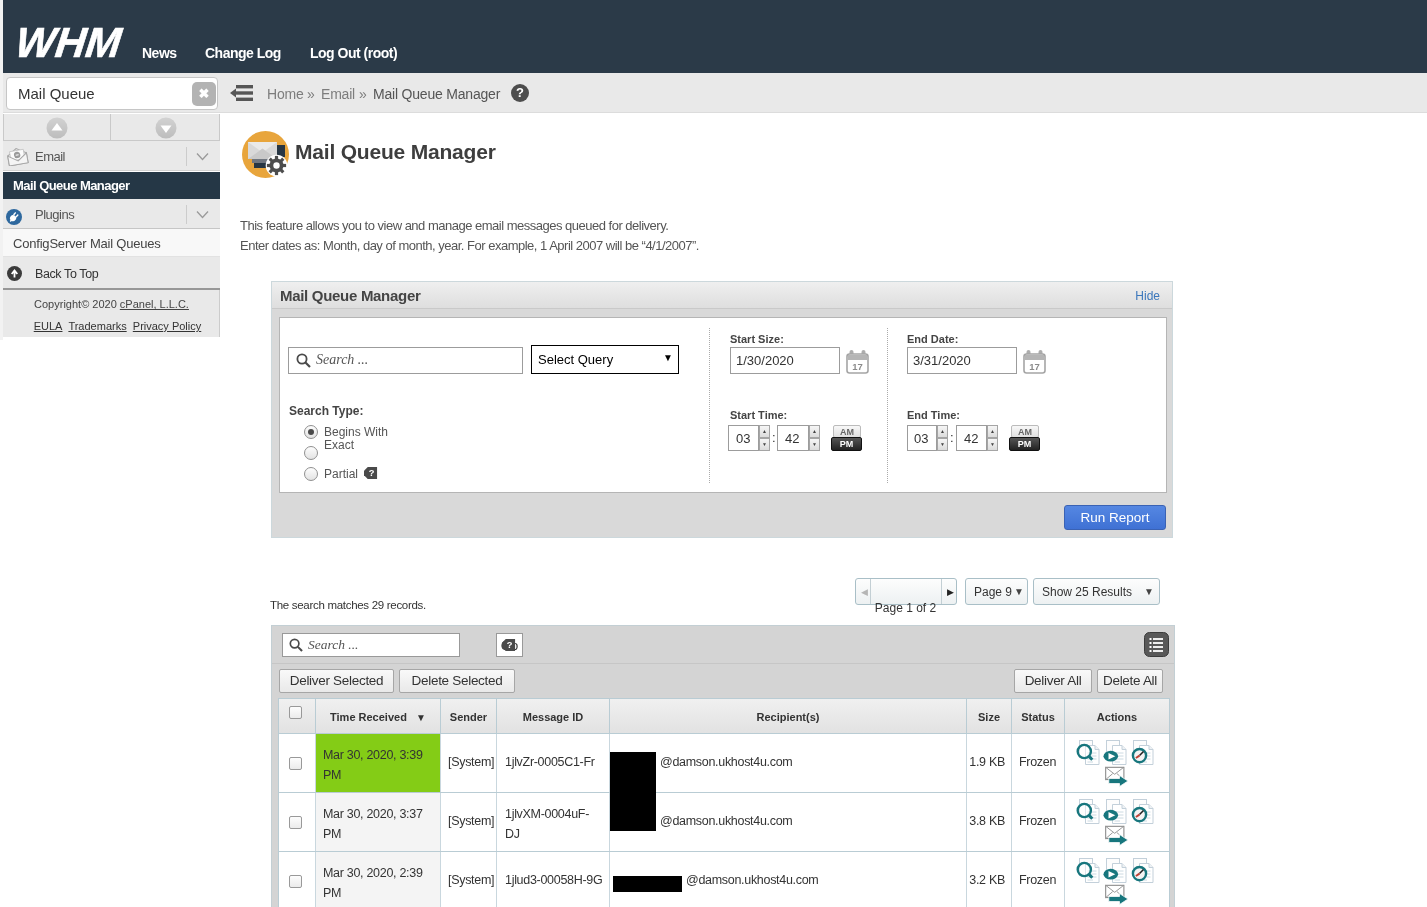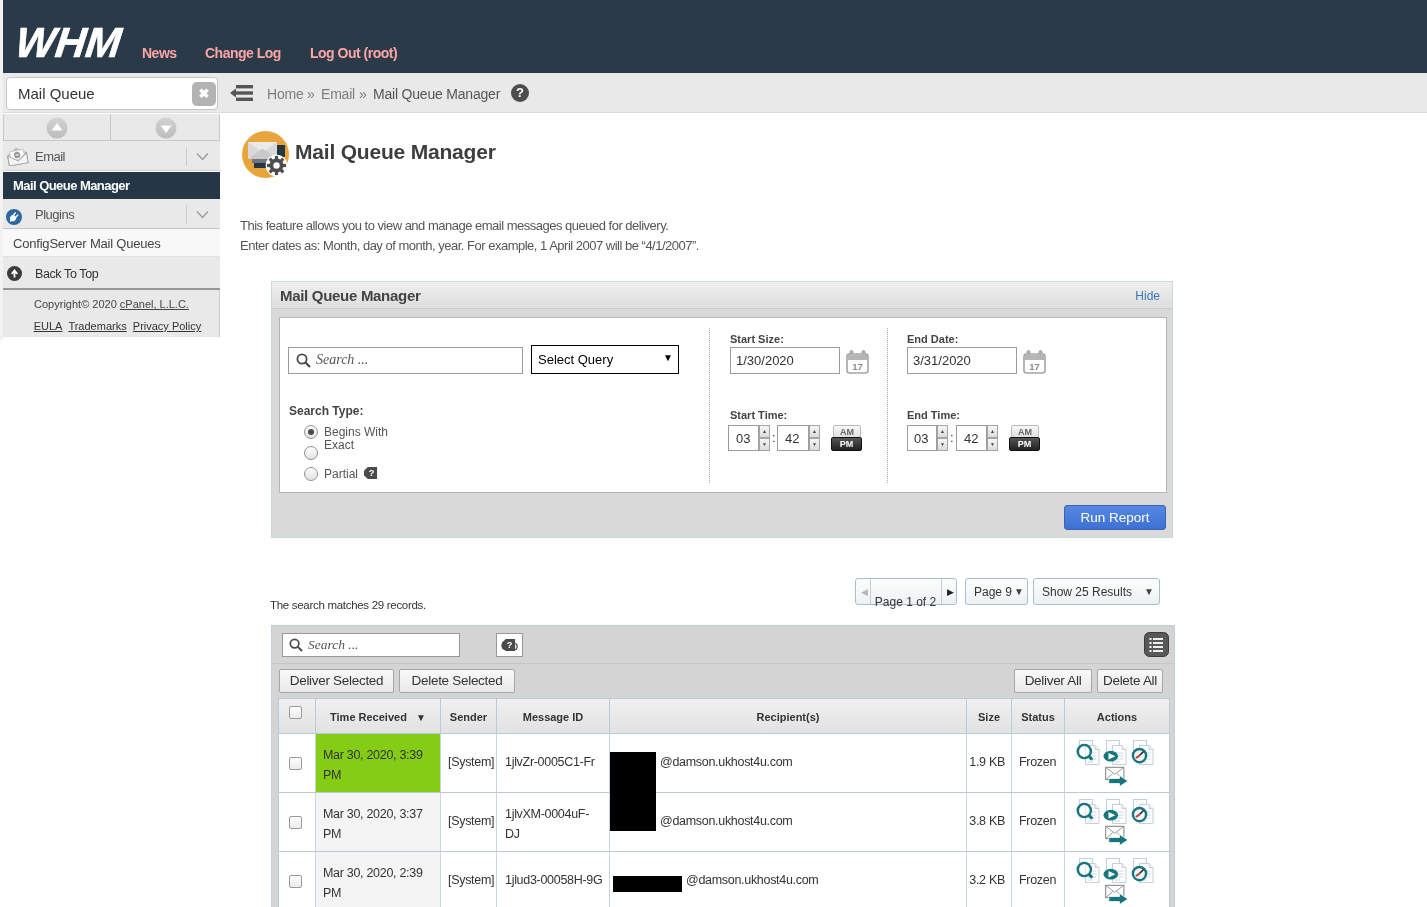--- a/index.html
+++ b/index.html
@@ -4,21 +4,21 @@
 <style>
 * { margin:0; padding:0; box-sizing:border-box; }
 html,body { width:1427px; height:907px; overflow:hidden; background:#fff; }
 body { font-family:"Liberation Sans", sans-serif; }
 #page { position:relative; width:1427px; height:907px; background:#fff; overflow:hidden; }
 .abs { position:absolute; }
 
 
 #topbar { position:absolute; left:3px; top:0; width:1424px; height:73px; background:#2b3a48; }
 #logo { position:absolute; left:13px; top:19px; font-size:42px; font-weight:bold; font-style:italic; color:#fff; transform:skewX(-7deg); -webkit-text-stroke:0.6px #fff; }
-.navlink { position:absolute; top:45px; color:#fca5a5; font-size:14px; font-weight:bold; letter-spacing:-0.5px; }
+.navlink { position:absolute; top:45px; color:#ffffff; font-size:14px; font-weight:bold; letter-spacing:-0.5px; }
 
 
 #secondbar { position:absolute; left:3px; top:73px; width:1424px; height:40px; background:#e9e9e9; border-bottom:1px solid #dcdcdc; }
 #sidesearch { position:absolute; left:6px; top:77px; width:212px; height:33px; background:#fff; border:1px solid #c6c6c6; border-radius:4px; }
 #sidesearch .txt { position:absolute; left:11px; top:7px; font-size:15px; color:#333; }
 #clearbtn { position:absolute; left:185px; top:4px; width:24px; height:24px; background:#b3b3b3; border-radius:5px; color:#fff; font-weight:bold; font-size:13px; text-align:center; line-height:24px; }
 .crumbtxt { position:absolute; top:86px; font-size:14px; color:#7d7d7d; letter-spacing:-0.2px; }
 
 
 .siderow { position:absolute; left:3px; width:217px; }
@@ -277,21 +277,21 @@
           <div class="pm">PM</div>
         </div>
     </div>
     <div id="runreport">Run Report</div>
   </div>
 
   <div class="abs" style="left:270px;top:599px;font-size:11.5px;letter-spacing:-0.3px;color:#333;">The search matches 29 records.</div>
   <div class="pagerbox" style="left:855px;top:578px;width:102px;height:27px;">
     <div class="abs" style="left:5px;top:8px;color:#b5b5b5;font-size:9px;">◀</div>
     <div class="abs" style="left:14px;top:0;width:1px;height:25px;background:#c3cfd4;"></div>
-    <div class="abs" style="left:14px;top:16px;width:71px;text-align:center;">Page 1 of 2</div>
+    <div class="abs" style="left:14px;top:22px;width:71px;text-align:center;">Page 1 of 2</div>
     <div class="abs" style="left:85px;top:0;width:1px;height:25px;background:#c3cfd4;"></div>
     <div class="abs" style="left:91px;top:8px;color:#222;font-size:9px;">▶</div>
   </div>
   <div class="pagerbox" style="left:965px;top:578px;width:63px;height:27px;">
     <div class="abs" style="left:8px;top:6px;">Page 9</div>
     <div class="abs" style="left:48px;top:7px;font-size:10px;color:#444;">▼</div>
   </div>
   <div class="pagerbox" style="left:1033px;top:578px;width:127px;height:27px;">
     <div class="abs" style="left:8px;top:6px;">Show 25 Results</div>
     <div class="abs" style="left:110px;top:7px;font-size:10px;color:#444;">▼</div>

